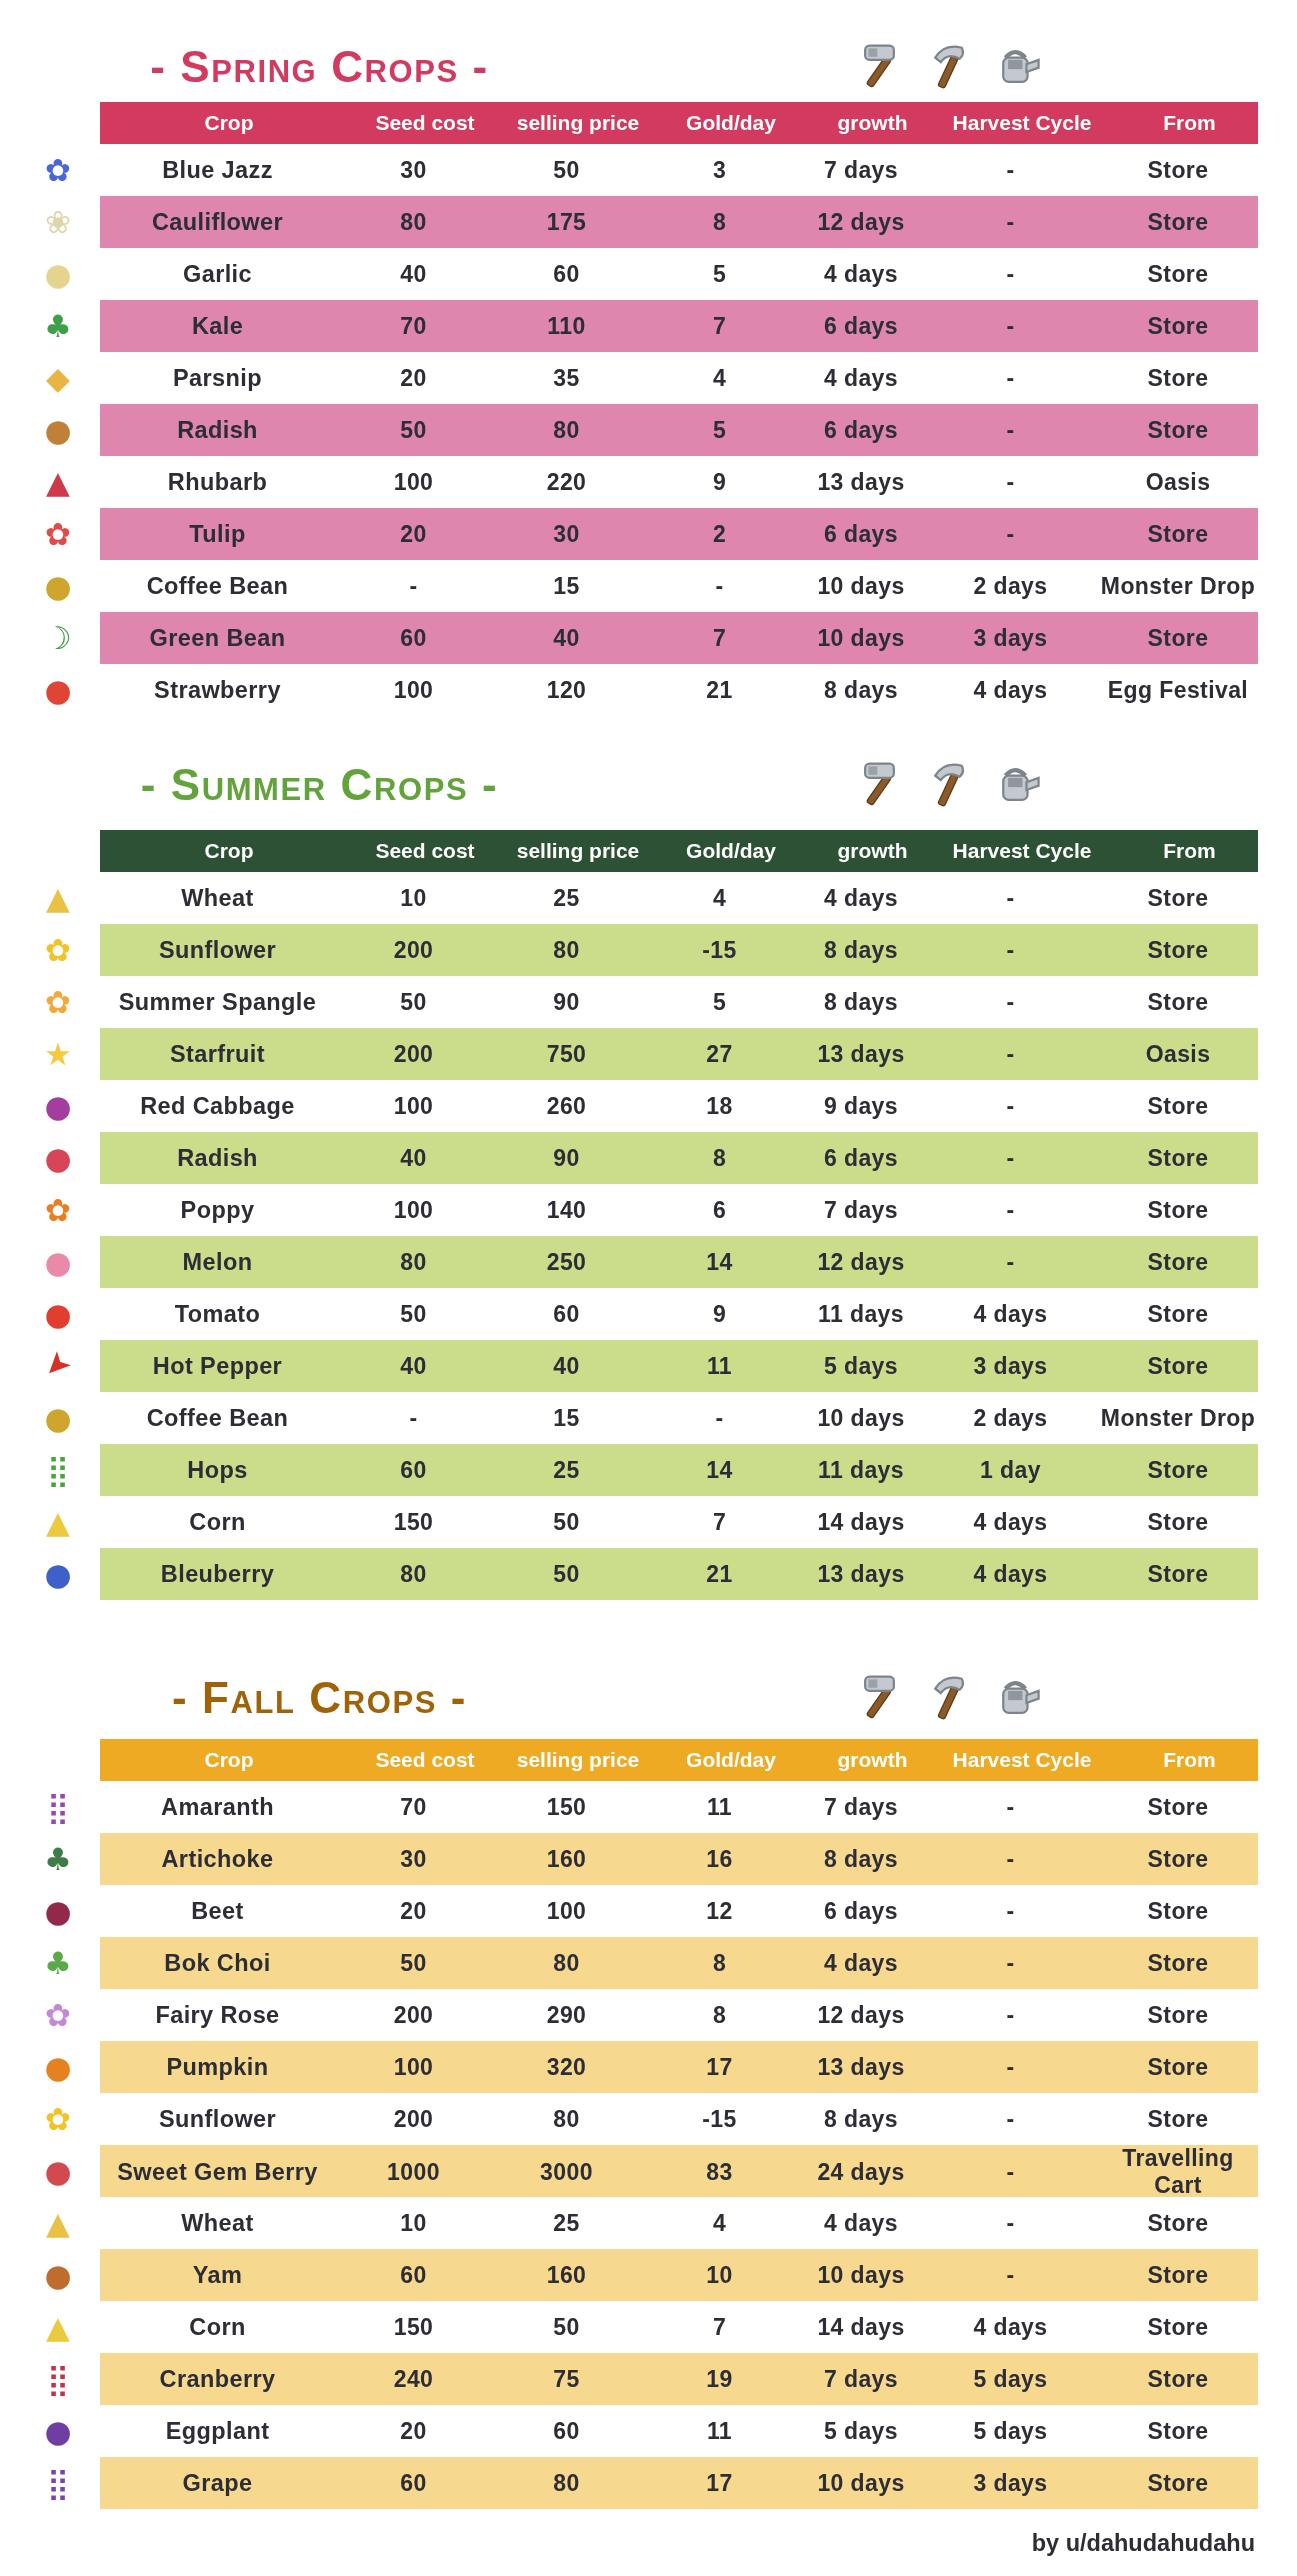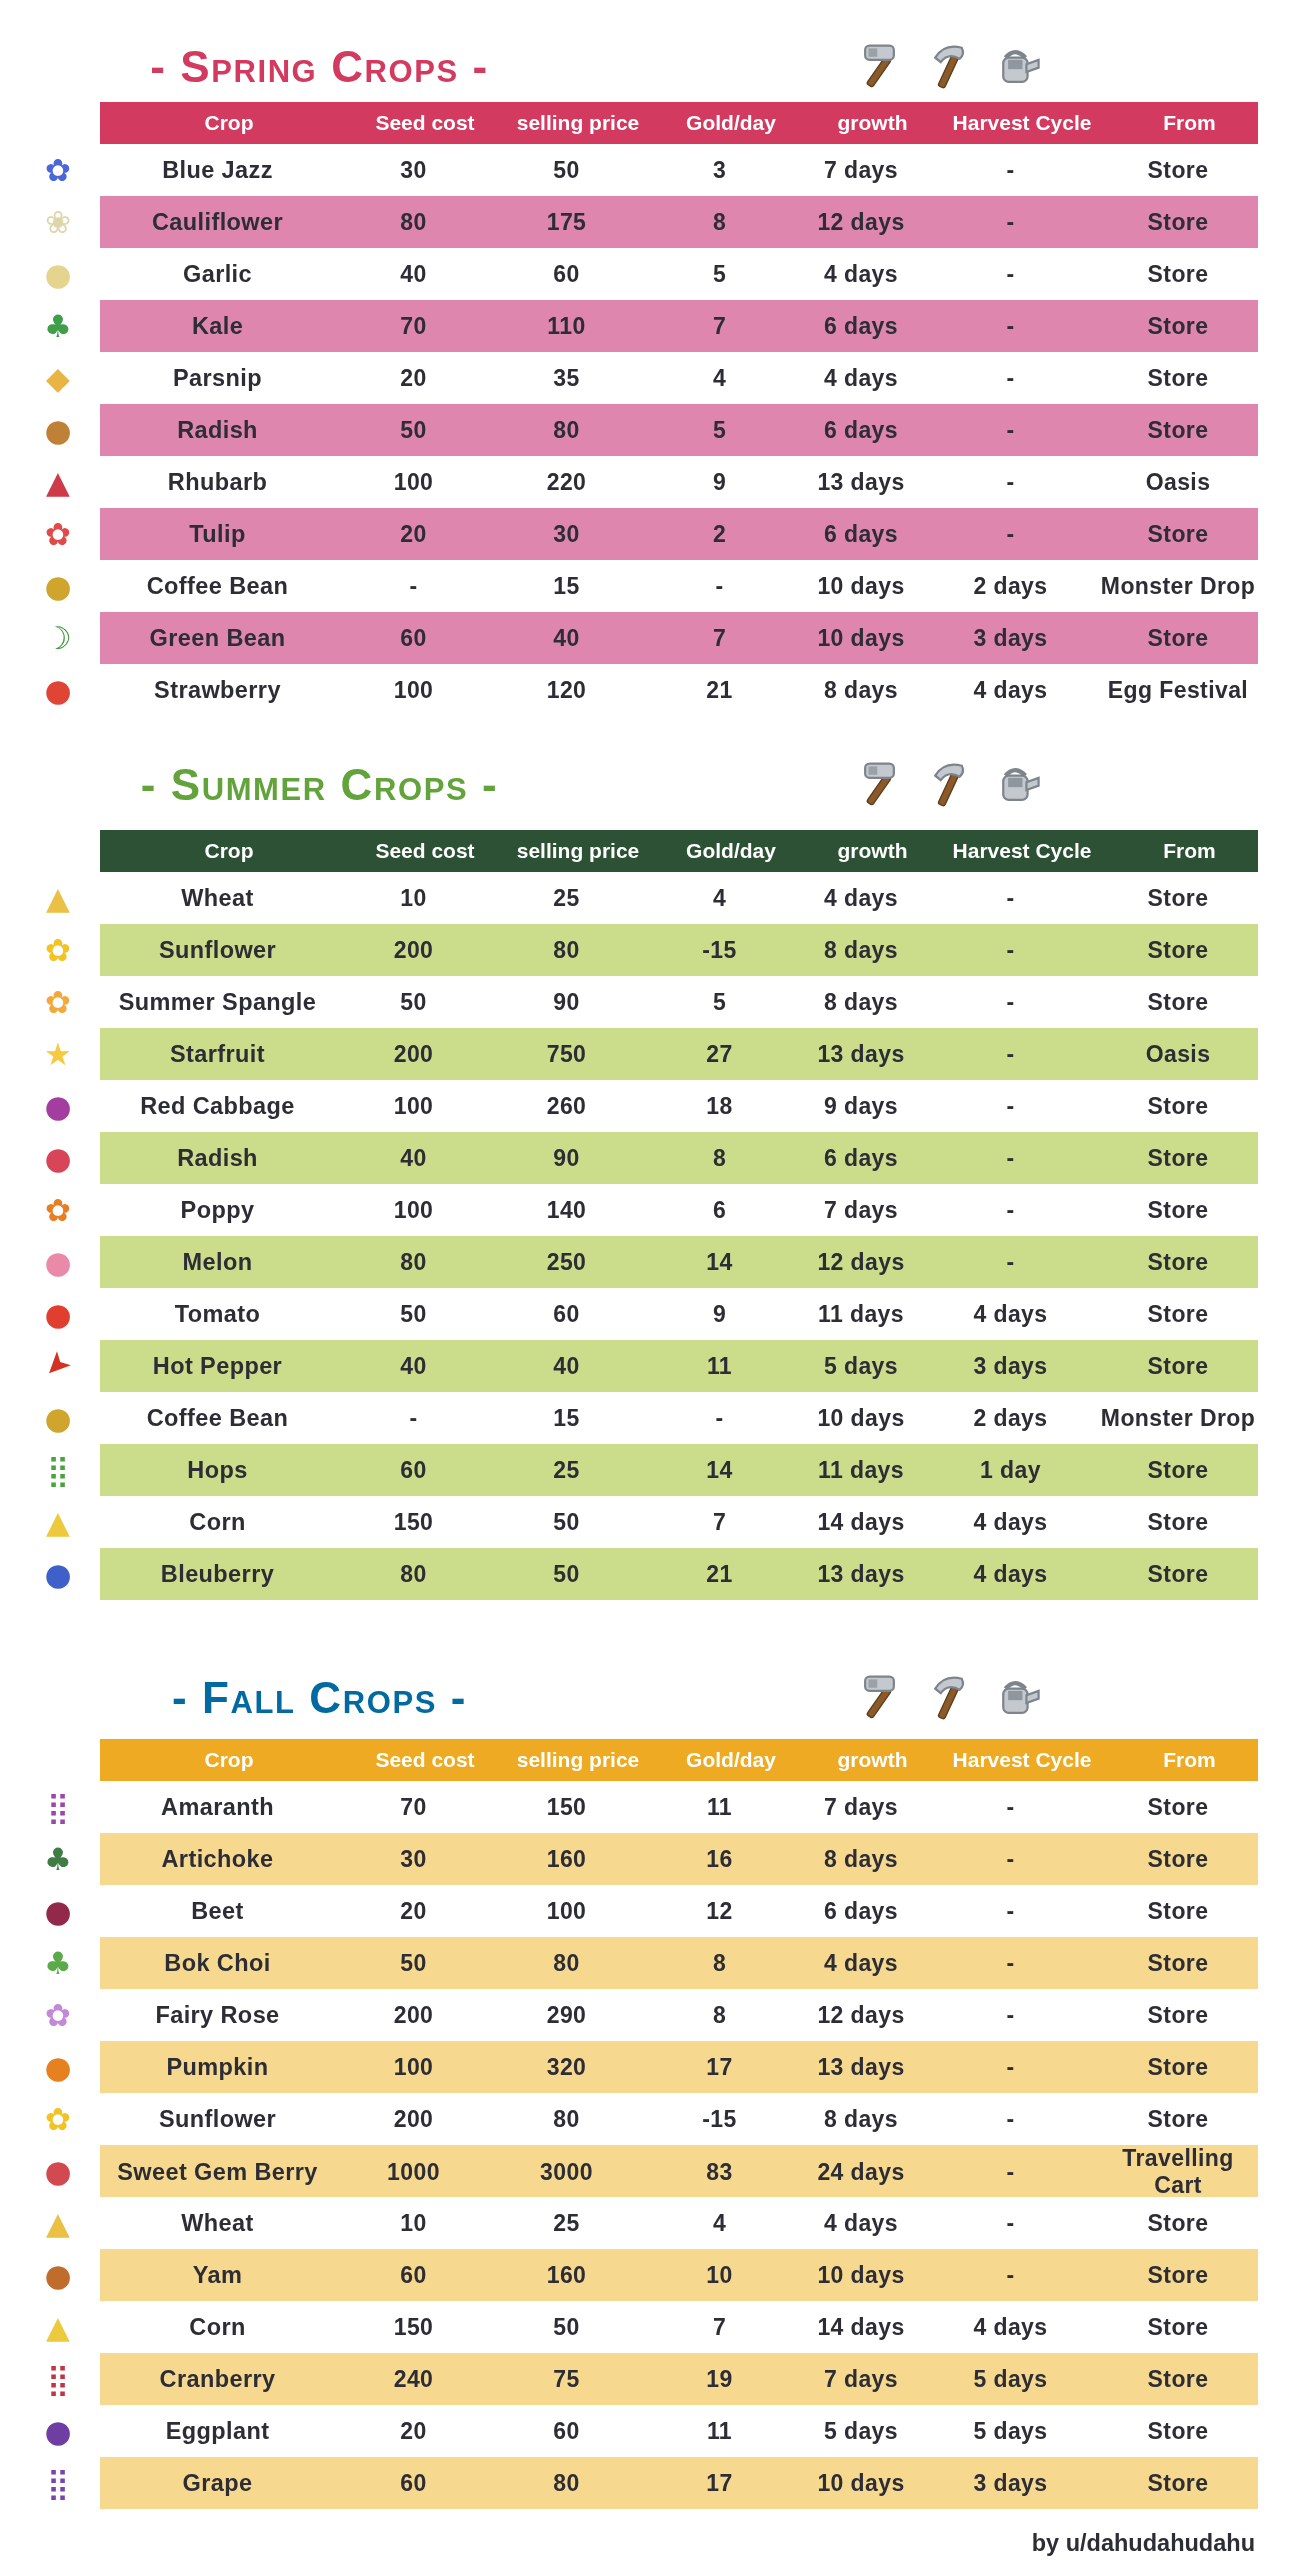--- a/index.html
+++ b/index.html
@@ -413,21 +413,21 @@
               <div class="cell c4">13 days</div>
               <div class="cell c5">4 days</div>
               <div class="cell c6">Store</div>
             </div>
           </div>
       </div>
     </div>
 
     <div class="section fall">
       <div class="section-head">
-        <div class="section-title" style="color: #0369a1;">- Fall Crops -</div>
+        <div class="section-title" style="color: #a16207;">- Fall Crops -</div>
         <div class="tools">
           <svg viewBox="0 0 68 68" width="53" height="53">
               <use href="#hammer"></use>
             </svg>
           <svg viewBox="0 0 68 68" width="53" height="53">
               <use href="#hoe"></use>
             </svg>
           <svg viewBox="0 0 68 68" width="53" height="53">
               <use href="#wateringcan"></use>
             </svg>

